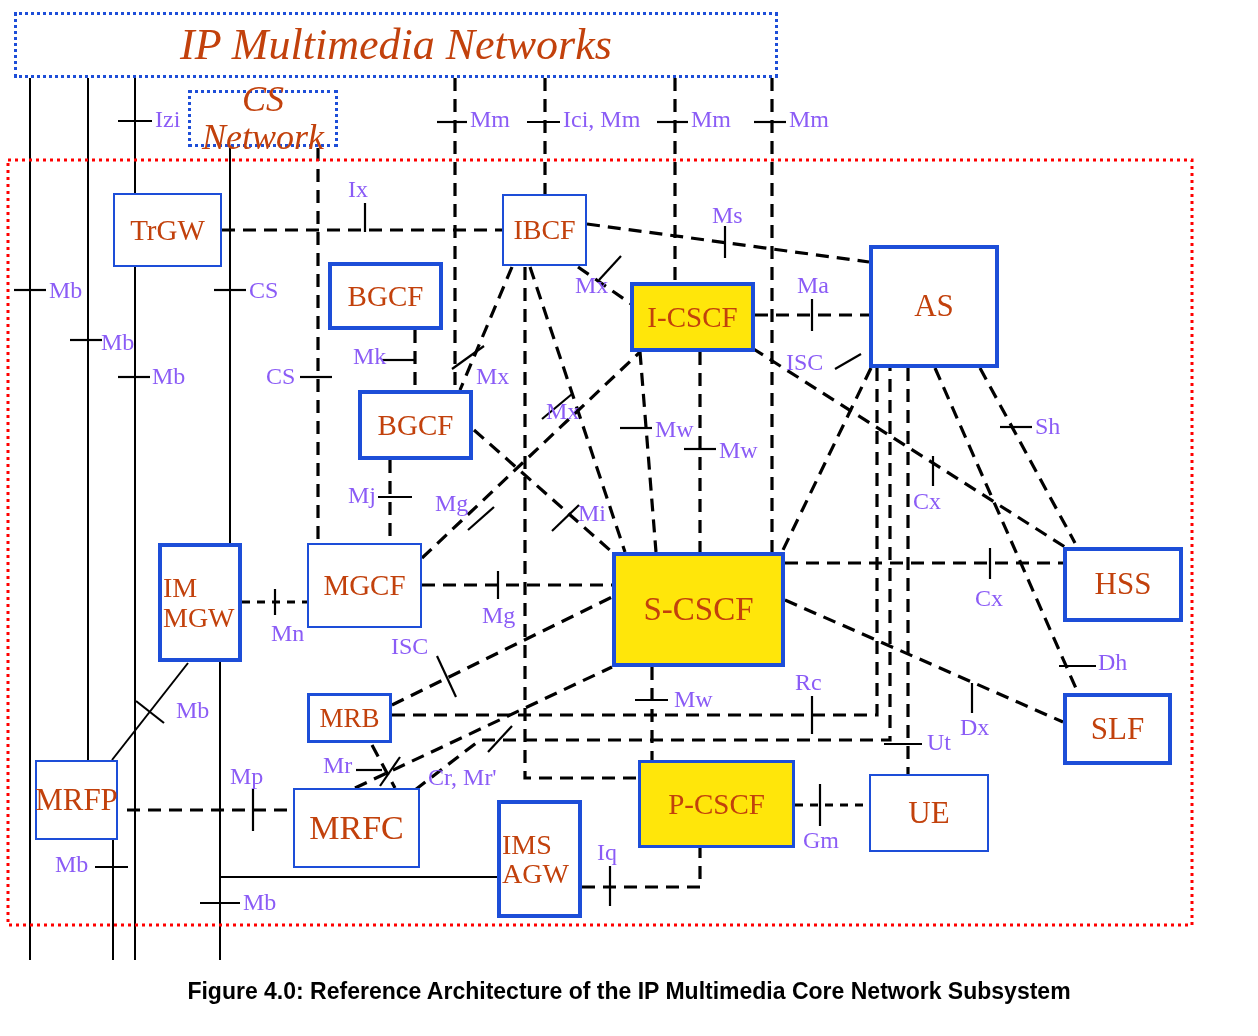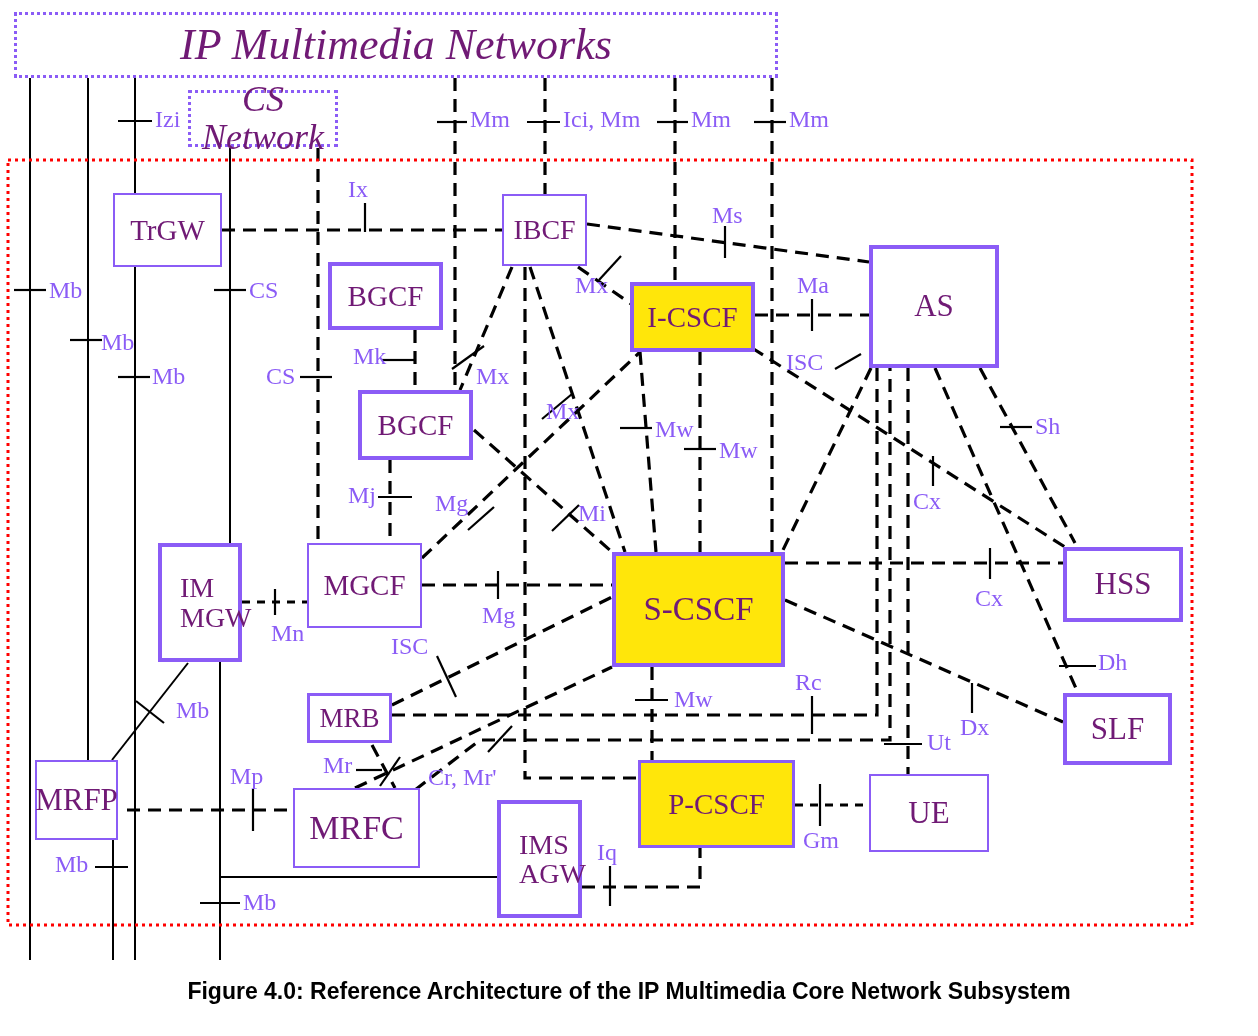--- a/index.html
+++ b/index.html
@@ -1,22 +1,22 @@
 <!DOCTYPE html>
 <html><head>
 <meta charset="utf-8">
 <style>
   html,body{margin:0;padding:0;background:#ffffff;}
   #stage{position:relative;width:1258px;height:1036px;background:#ffffff;overflow:hidden;
          font-family:"Liberation Serif", serif;}
   #lines-svg{position:absolute;left:0;top:0;width:1258px;height:1036px;}
-  .node{position:absolute;background:#ffffff;color:#701a75;display:flex;flex-direction:column;
-        justify-content:center;align-items:center;box-sizing:border-box;border:2px solid #8b5cf6;
+  .node{position:absolute;background:#ffffff;color:#c2410c;display:flex;flex-direction:column;
+        justify-content:center;align-items:center;box-sizing:border-box;border:2px solid #1d4ed8;
         line-height:1.05;text-align:center;}
-  .node.align-left{align-items:flex-start;padding-left:18px;text-align:left;}
+  .node.align-left{align-items:flex-start;padding-left:1px;text-align:left;}
   .node.italic{font-style:italic;}
   .node.dotted{border-style:dotted;}
   .edge-label{position:absolute;color:#8b5cf6;font-size:24px;white-space:nowrap;
               font-family:"Liberation Serif", serif;}
   #caption{position:absolute;left:0;top:978px;width:1258px;text-align:center;
            font-family:"Liberation Sans", sans-serif;font-weight:bold;font-size:23px;color:#000;}
   polyline{fill:none;stroke:#000;}
   .e-dashed{stroke-width:3.2;stroke-dasharray:13 8;}
   .e-dashed-fine{stroke-width:3;stroke-dasharray:8 7;}
   .e-solid{stroke-width:2;}

